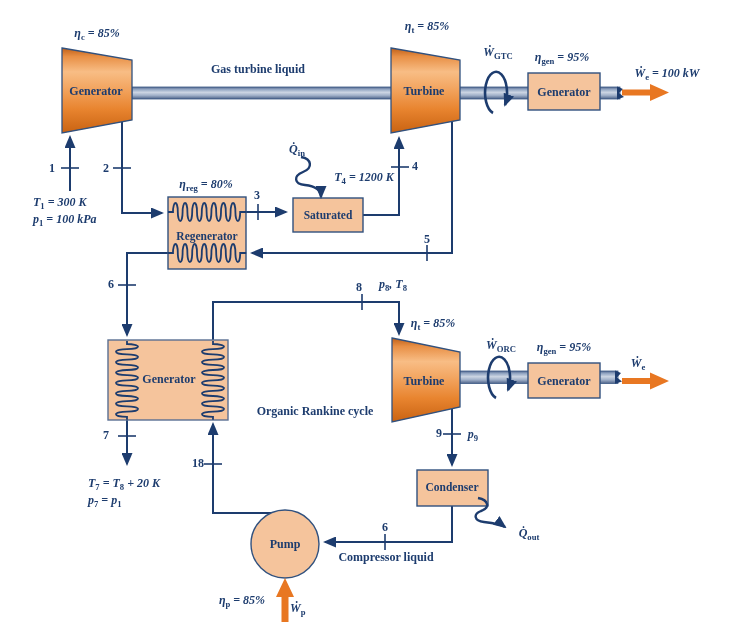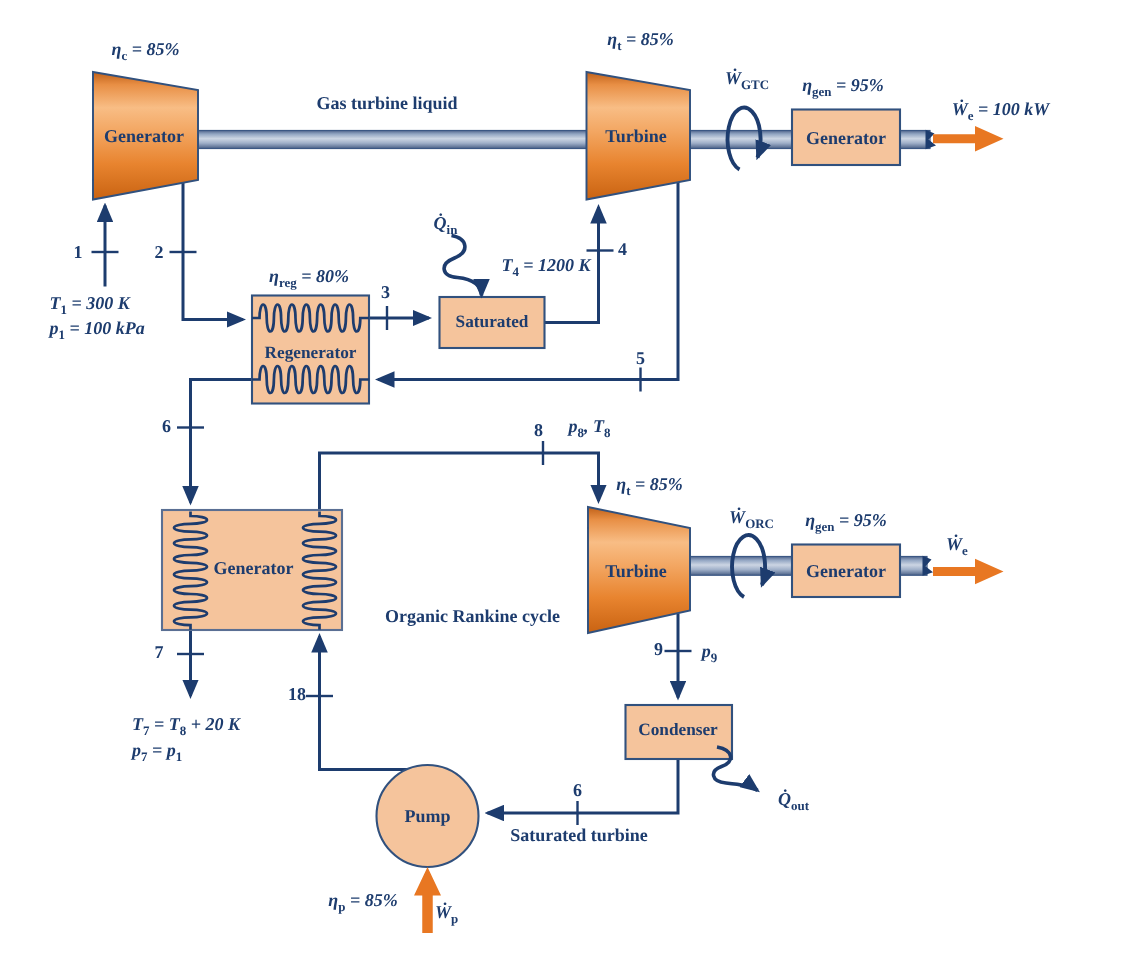--- a/index.html
+++ b/index.html
@@ -143,20 +143,20 @@
 <div class="lbl var" style="left:501px;top:345px">Ẇ<sub>ORC</sub></div>
 <div class="lbl var" style="left:564px;top:347px">η<sub>gen</sub> = 95%</div>
 <div class="lbl" style="left:564px;top:381px">Generator</div>
 <div class="lbl var" style="left:638px;top:363px">Ẇ<sub>e</sub></div>
 
 <div class="lbl" style="left:439px;top:433px">9</div>
 <div class="lbl var" style="left:473px;top:434px">p<sub>9</sub></div>
 <div class="lbl sm" style="left:452px;top:487px">Condenser</div>
 <div class="lbl var" style="left:529px;top:533px">Q̇<sub>out</sub></div>
 <div class="lbl" style="left:385px;top:527px">6</div>
-<div class="lbl" style="left:386px;top:557px">Saturated turbine</div>
+<div class="lbl" style="left:386px;top:557px">Compressor liquid</div>
 
 <div class="lbl" style="left:198px;top:463px">18</div>
 <div class="lbl" style="left:285px;top:544px">Pump</div>
 <div class="lbl var" style="left:242px;top:600px">η<sub>p</sub> = 85%</div>
 <div class="lbl var la" style="left:290px;top:608px">Ẇ<sub>p</sub></div>
 
 </div>
 
 </body></html>

